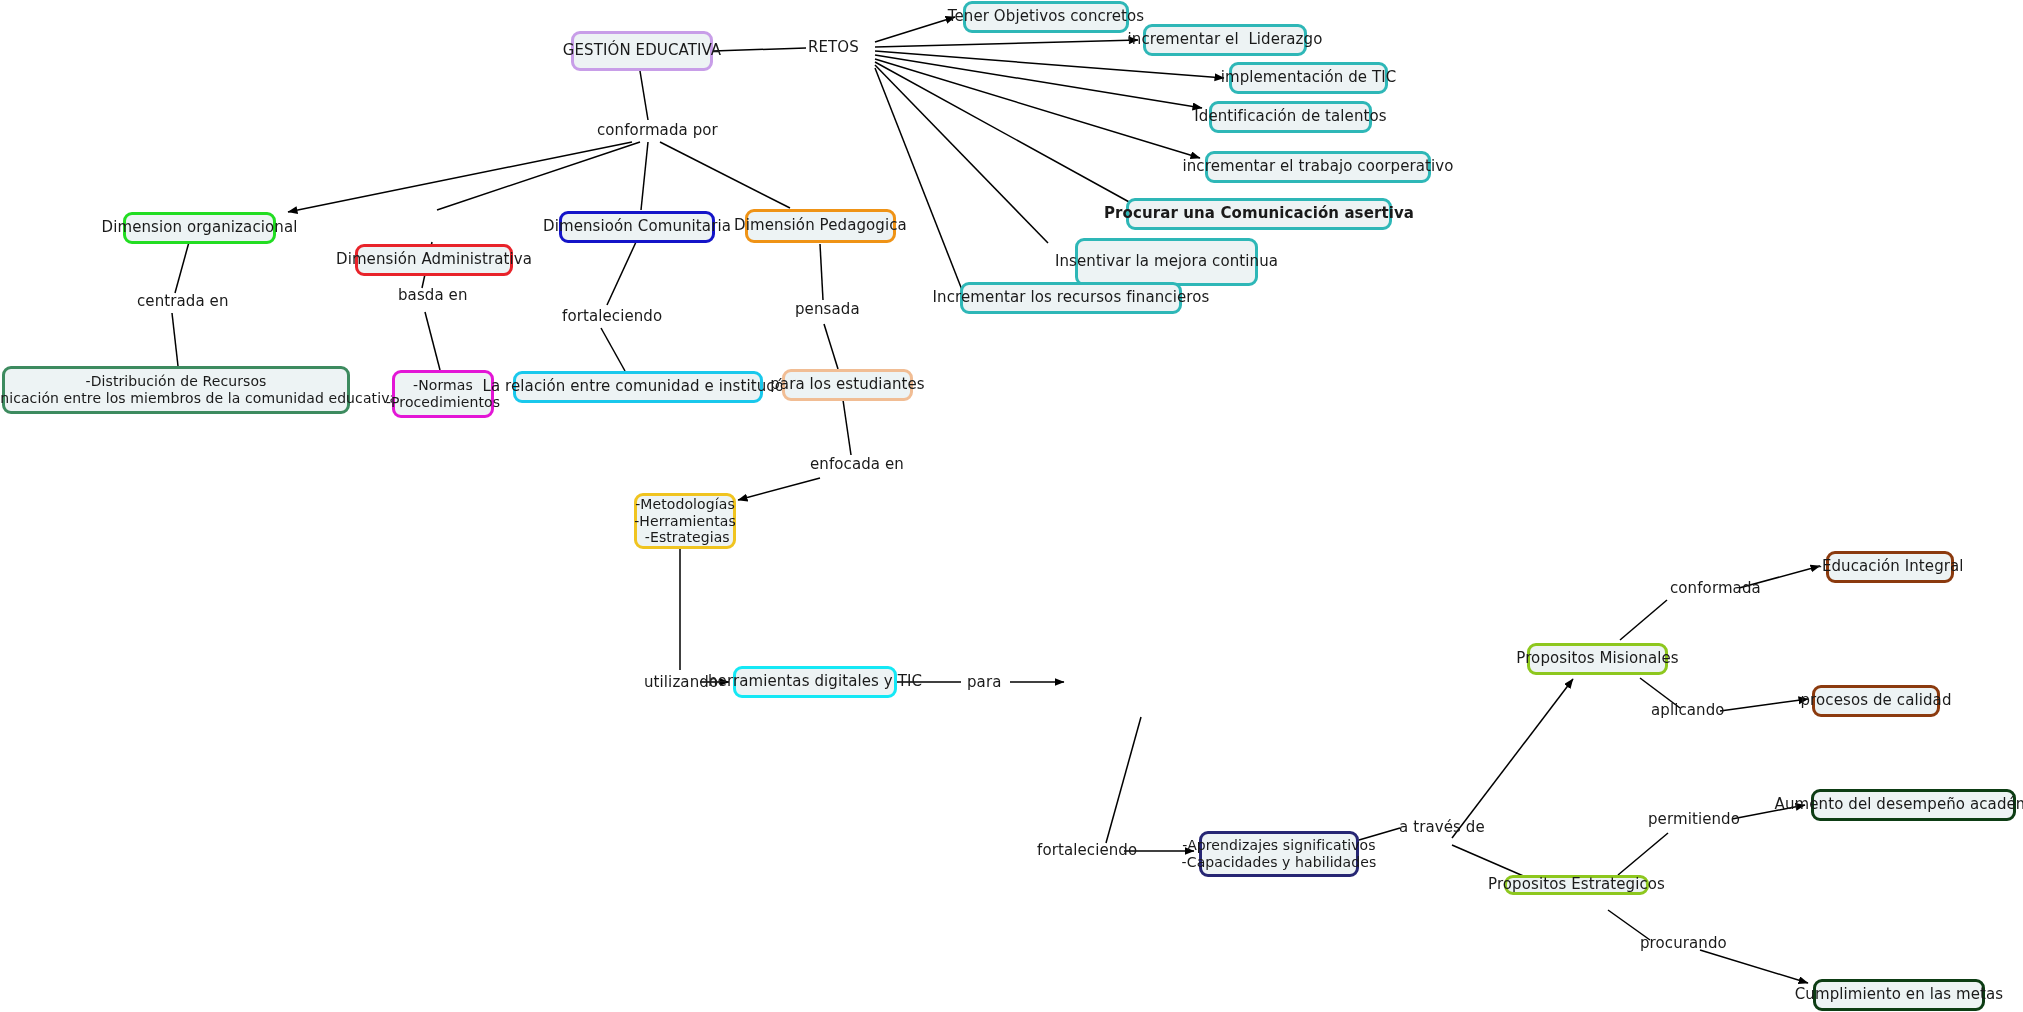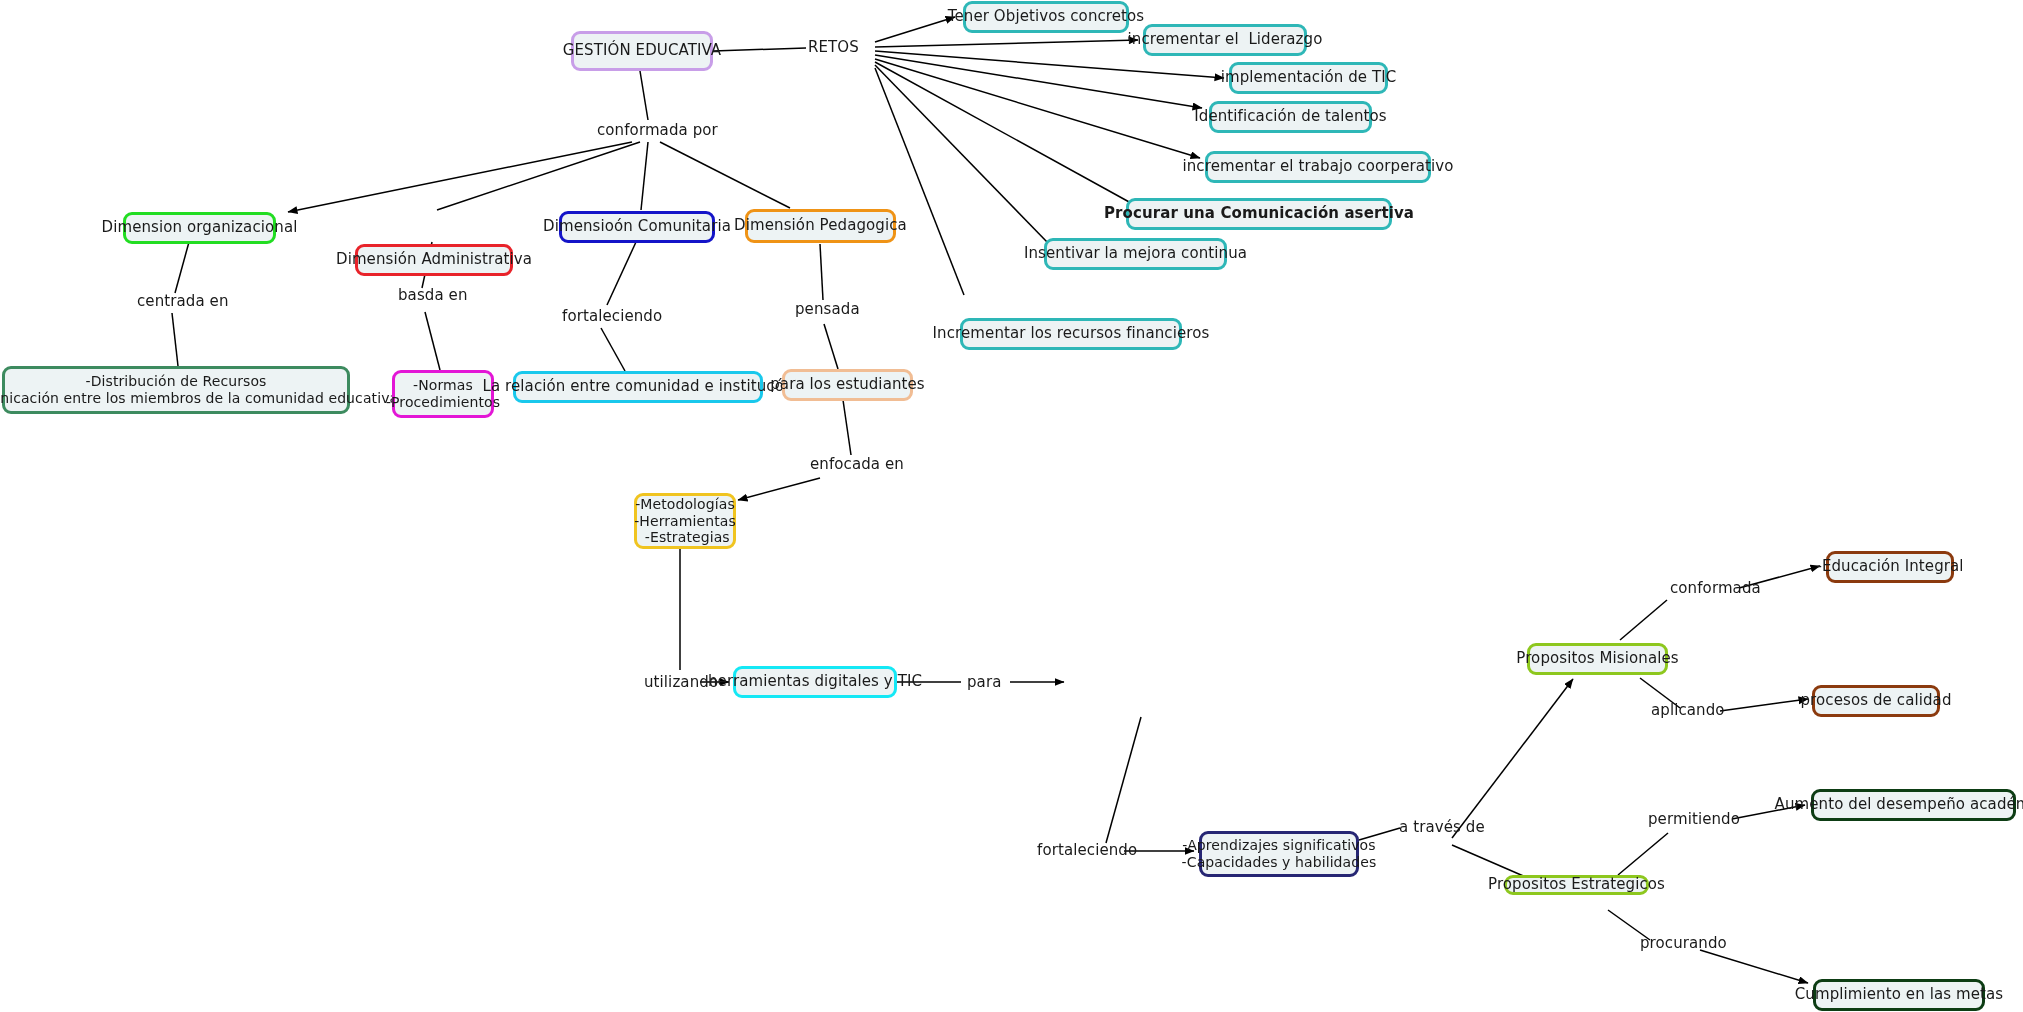--- a/index.html
+++ b/index.html
@@ -150,25 +150,25 @@
   </div>
 
   <div class="node" style="left:1205px; top:151px; width:226px; height:32px; border-color:#2eb7b7;">
     <span>incrementar el trabajo coorperativo</span>
   </div>
 
   <div class="node" style="left:1126px; top:198px; width:266px; height:32px; border-color:#2eb7b7;font-weight:bold;">
     <span>Procurar una Comunicación asertiva</span>
   </div>
 
-  <div class="node" style="left:1044px; top:238px; width:183px; height:32px; border-color:#2eb7b7;">
+  <div class="node" style="left:1075px; top:238px; width:183px; height:48px; border-color:#2eb7b7;">
     <span>Insentivar la mejora continua</span>
   </div>
 
-  <div class="node" style="left:960px; top:282px; width:222px; height:32px; border-color:#2eb7b7;margin-top:36px;">
+  <div class="node" style="left:960px; top:282px; width:222px; height:32px; border-color:#2eb7b7;">
     <span>Incrementar los recursos financieros</span>
   </div>
 
   <div class="node" style="left:123px; top:212px; width:153px; height:32px; border-color:#22dd22;">
     <span>Dimension organizacional</span>
   </div>
 
   <div class="node" style="left:355px; top:210px; width:158px; height:32px; border-color:#e8232a;margin-top:34px;">
     <span>Dimensión Administrativa</span>
   </div>

